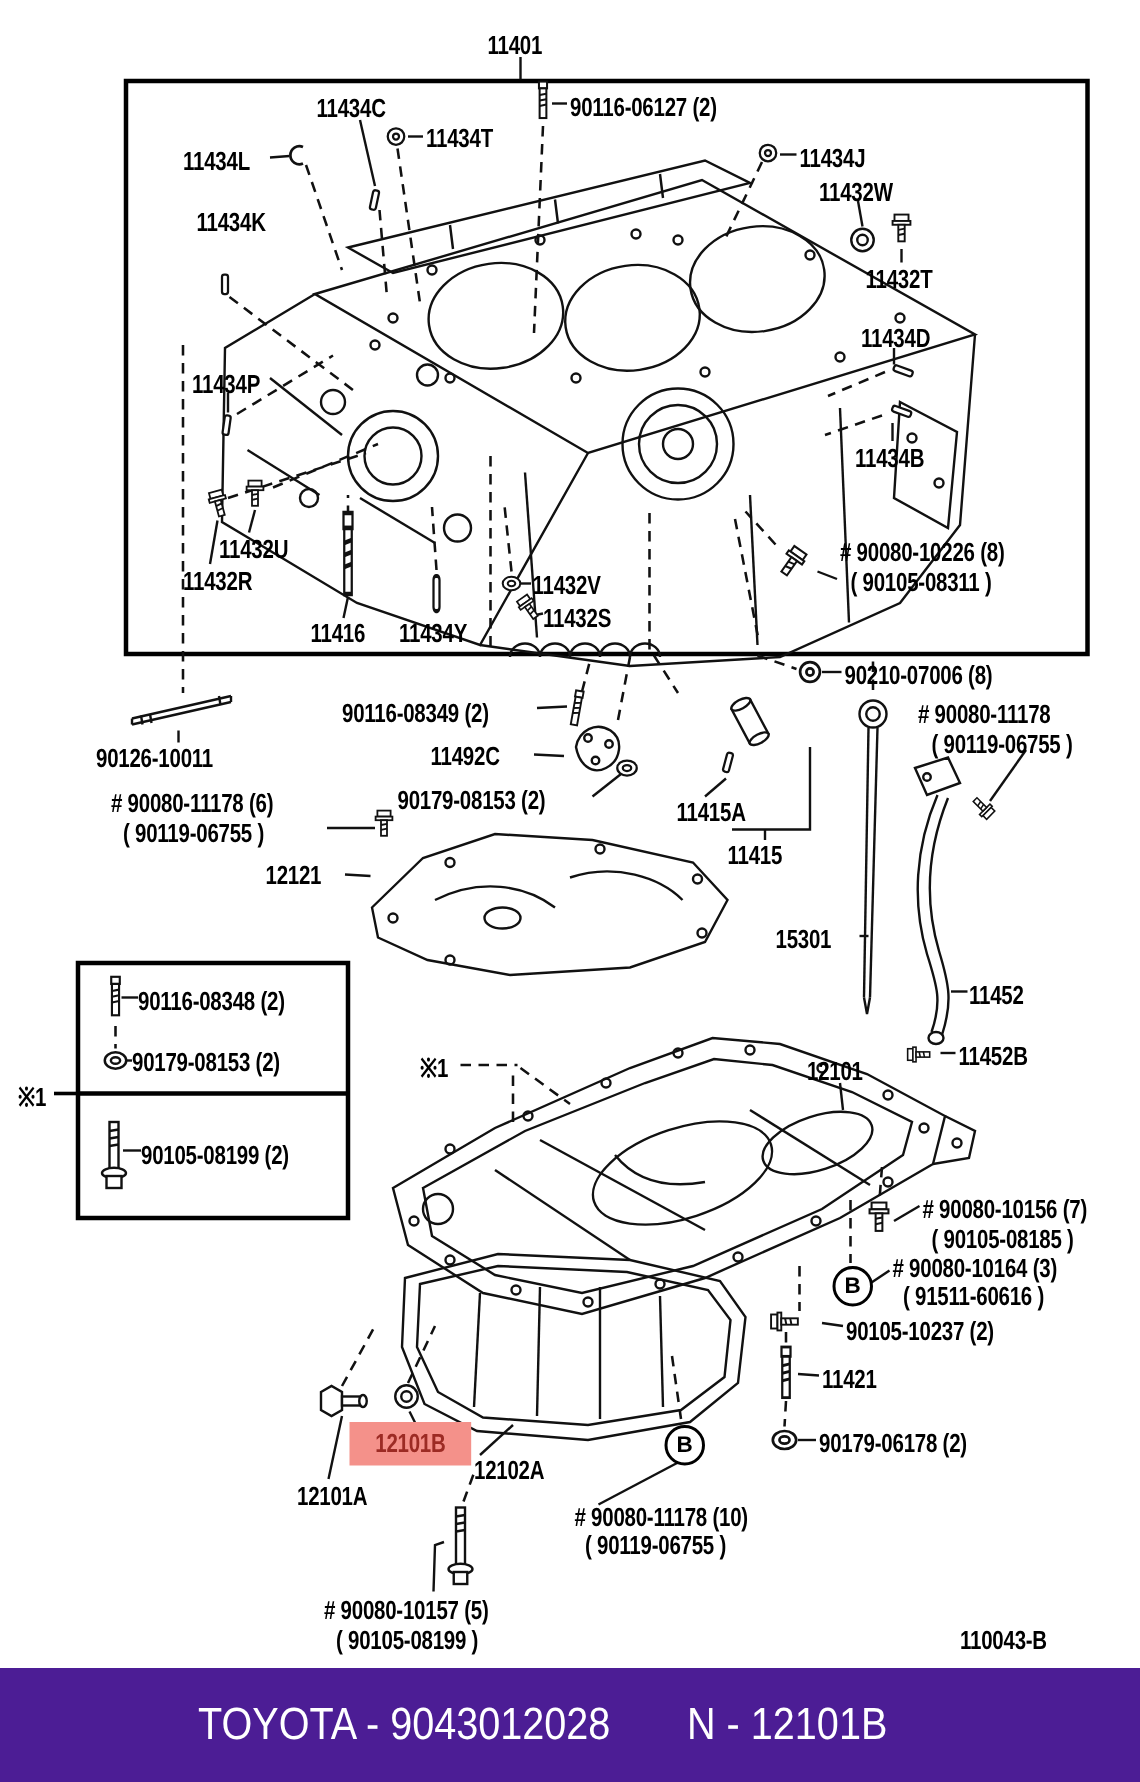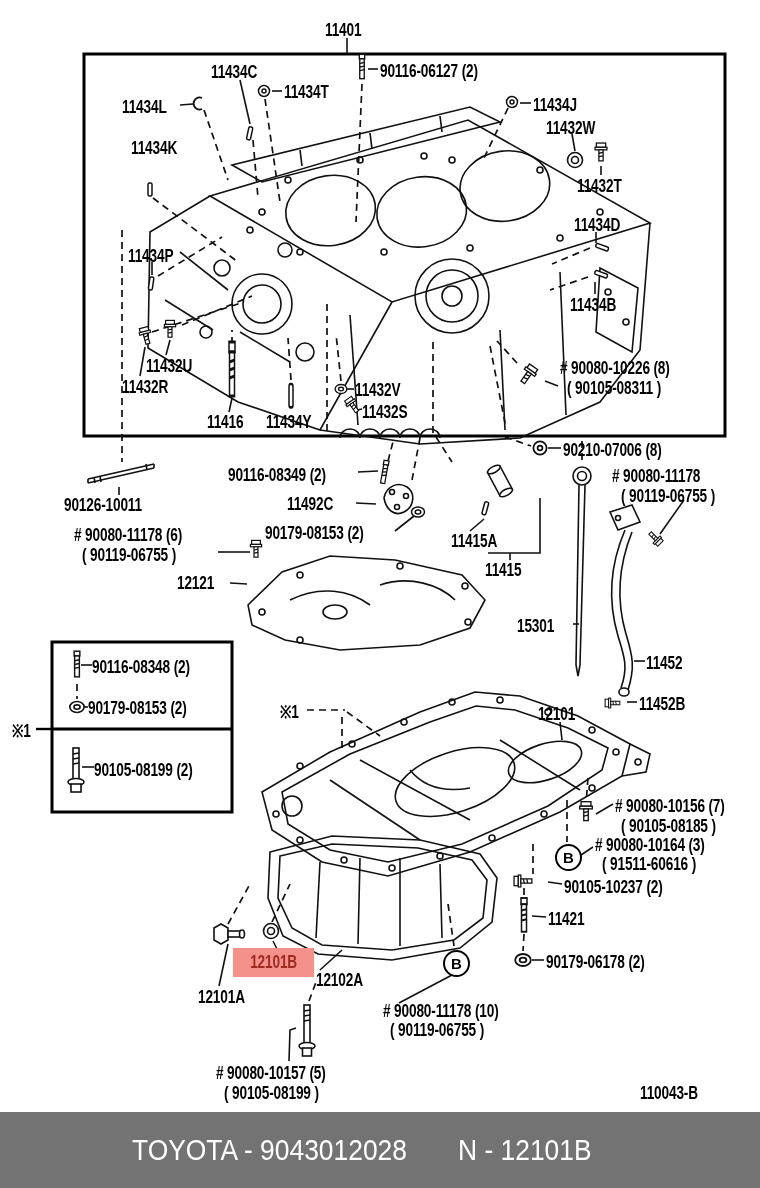--- a/index.html
+++ b/index.html
@@ -400,18 +400,18 @@
       <div class="callout" style="left: 383px; top: 1002px;"># 90080-11178 (10)</div>
       <div class="callout" style="left: 390px; top: 1021px;">( 90119-06755 )</div>
       <div class="callout" style="left: 216px; top: 1064px;"># 90080-10157 (5)</div>
       <div class="callout" style="left: 224px; top: 1084px;">( 90105-08199 )</div>
       <div class="callout" style="left: 640px; top: 1084px;">110043-B</div>
       <div class="callout hl" style="left: 233px; top: 948px; background: rgb(244, 145, 138); color: rgb(156, 43, 36);">12101B</div>
       <div class="circ" style="left: 555px; top: 844px;">B</div>
       <div class="circ" style="left: 443px; top: 950px;">B</div>
     </div>
 
-  <div class="footer" style="background: #737373; text-decoration: underline;">
+  <div class="footer" style="background: #4c1d95; text-decoration: underline;">
     <span style="left: 132px; color: rgb(255, 255, 255);">TOYOTA - 9043012028</span>
     <span style="left: 458px; color: rgb(255, 255, 255);">N - 12101B</span>
   </div>
 
 </div>
 
 </body></html>

